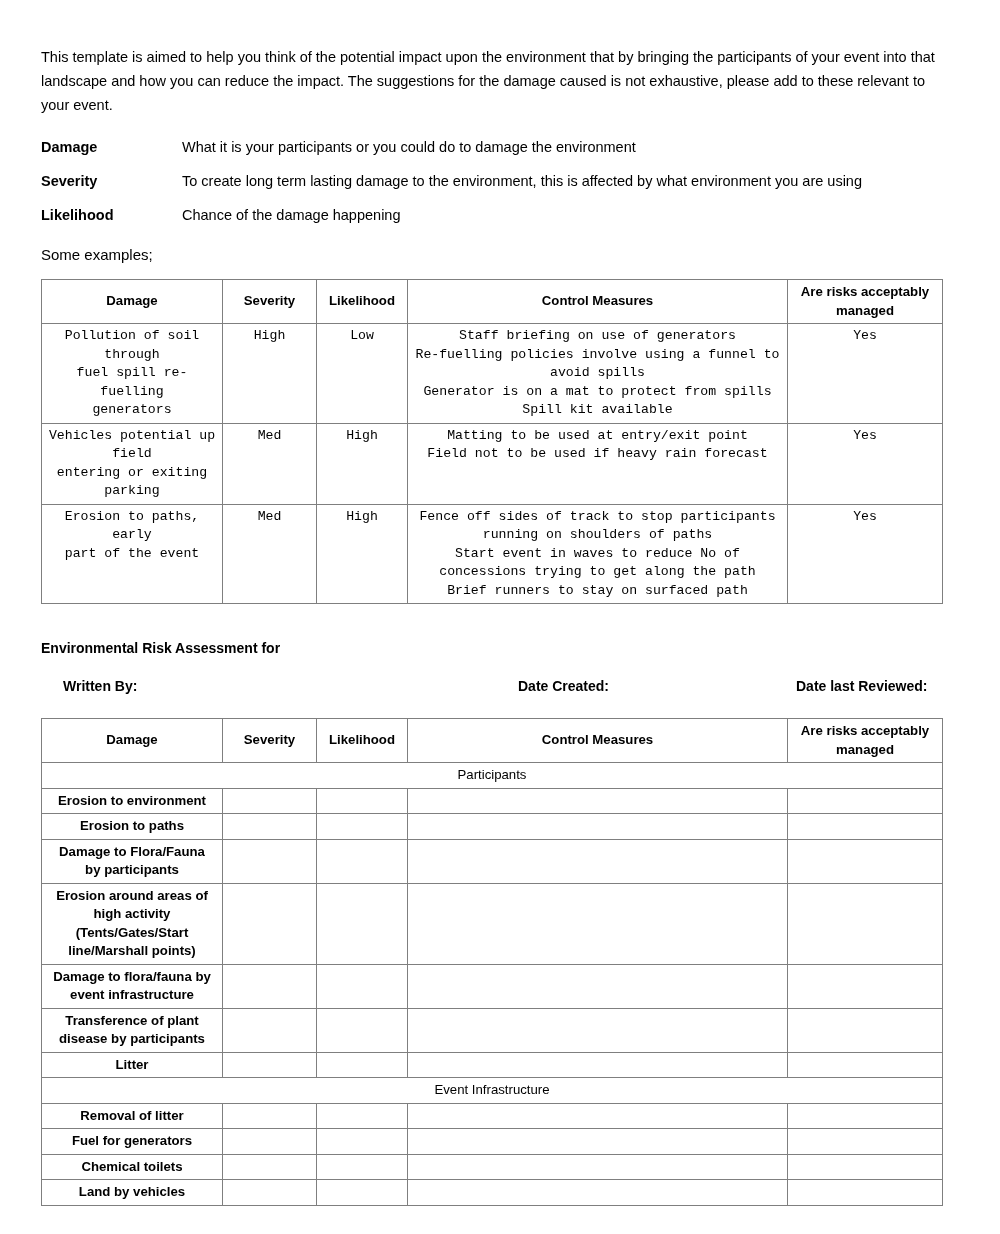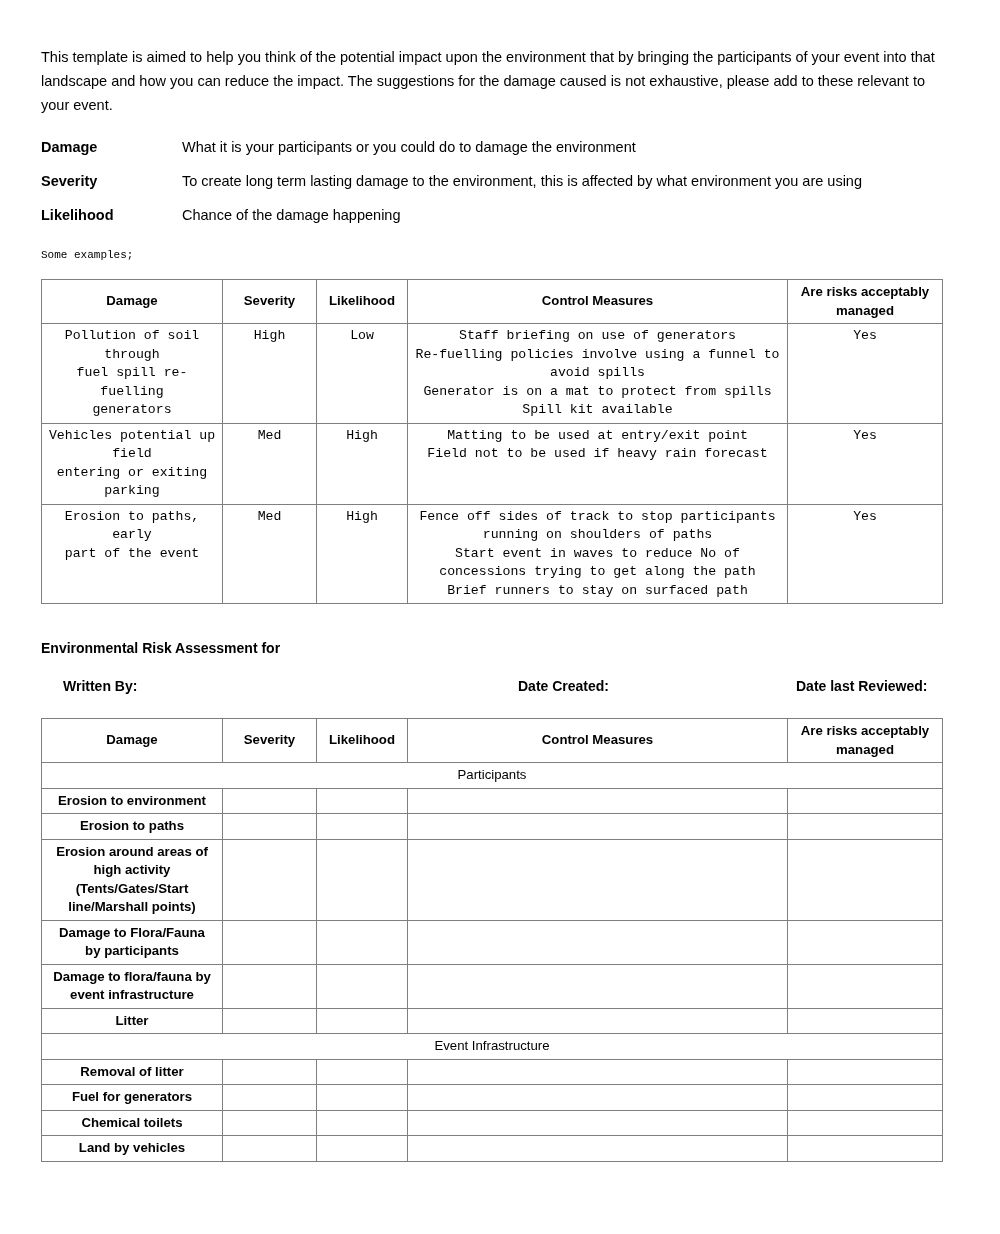--- a/index.html
+++ b/index.html
@@ -44,24 +44,23 @@
   }
   .def-term {
     font-weight: bold;
     width: 141px;
     flex: 0 0 141px;
   }
   .def-desc {
     flex: 1 1 auto;
   }
   .some-examples {
-    font-size: 11px;
+    font-size: 15px;
     line-height: 24px;
     margin: 0 0 12px 0;
-    font-family: Liberation Mono, monospace;
   }
 
   table.risk {
     border-collapse: collapse;
     width: 901px;
     table-layout: fixed;
     margin: 0;
   }
   table.risk td, table.risk th {
     border: 1.3px solid #7f7f7f;
@@ -276,56 +275,68 @@
             </div>
         </td>
         <td></td>
         <td></td>
         <td></td>
         <td></td>
       </tr>
       <tr>
         <td class="dmg multi">
           <div class="cell-lines">
+            <span>Damage to Flora/Fauna</span>
+            <span>by participants</span>
+          </div>
+        </td>
+        <td></td>
+        <td></td>
+        <td></td>
+        <td></td>
+      </tr>
+      <tr>
+        <td class="dmg multi">
+          <div class="cell-lines">
             <span>Erosion around areas of</span>
             <span>high activity</span>
             <span>(Tents/Gates/Start</span>
             <span>line/Marshall points)</span>
           </div>
         </td>
         <td></td>
         <td></td>
         <td></td>
         <td></td>
       </tr>
       <tr>
         <td class="dmg multi">
           <div class="cell-lines">
-            <span>Damage to Flora/Fauna</span>
-            <span>by participants</span>
-          </div>
-        </td>
-        <td></td>
-        <td></td>
-        <td></td>
-        <td></td>
-      </tr>
-      <tr>
-        <td class="dmg multi">
-          <div class="cell-lines">
             <span>Damage to flora/fauna by</span>
             <span>event infrastructure</span>
           </div>
         </td>
         <td></td>
         <td></td>
         <td></td>
         <td></td>
       </tr>
       <tr>
+        <td class="dmg multi">
+          <div class="cell-lines">
+            <span>Transference of plant</span>
+            <span>disease by participants</span>
+          </div>
+        </td>
+        <td></td>
+        <td></td>
+        <td></td>
+        <td></td>
+      </tr>
+      <tr>
         <td class="dmg">
           <div class="cell-lines">
               <span>Litter</span>
             </div>
         </td>
         <td></td>
         <td></td>
         <td></td>
         <td></td>
       </tr>

